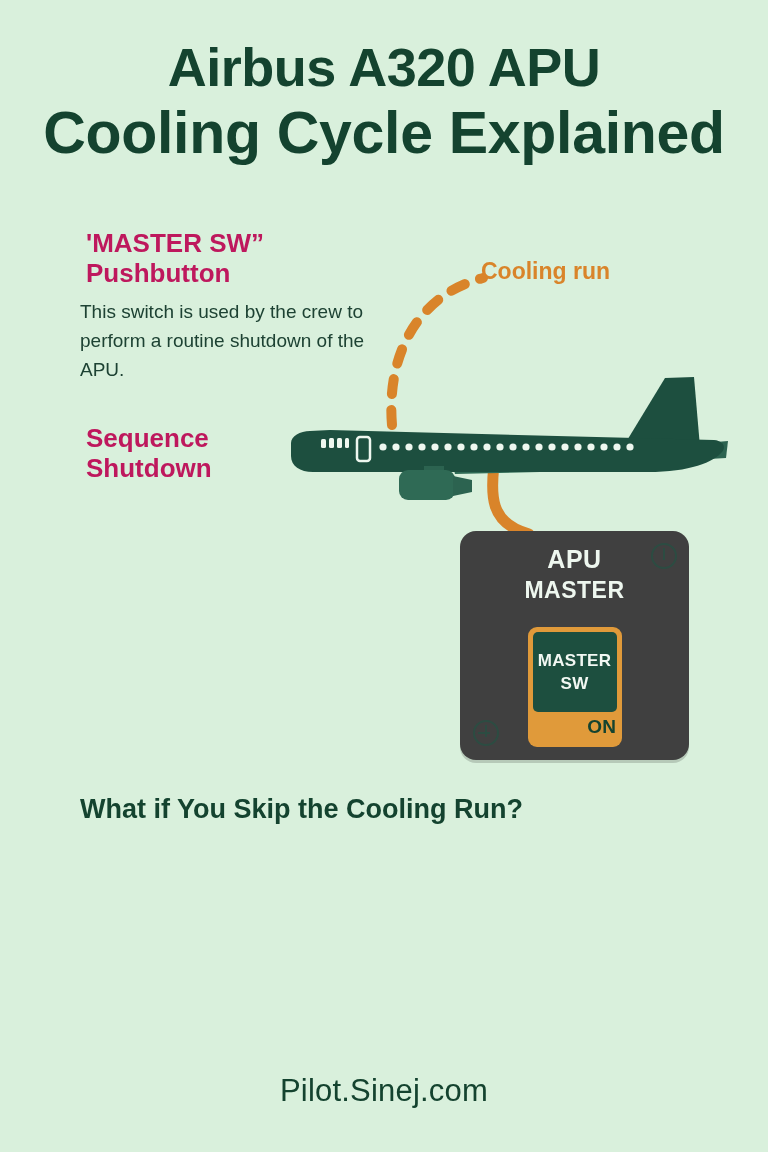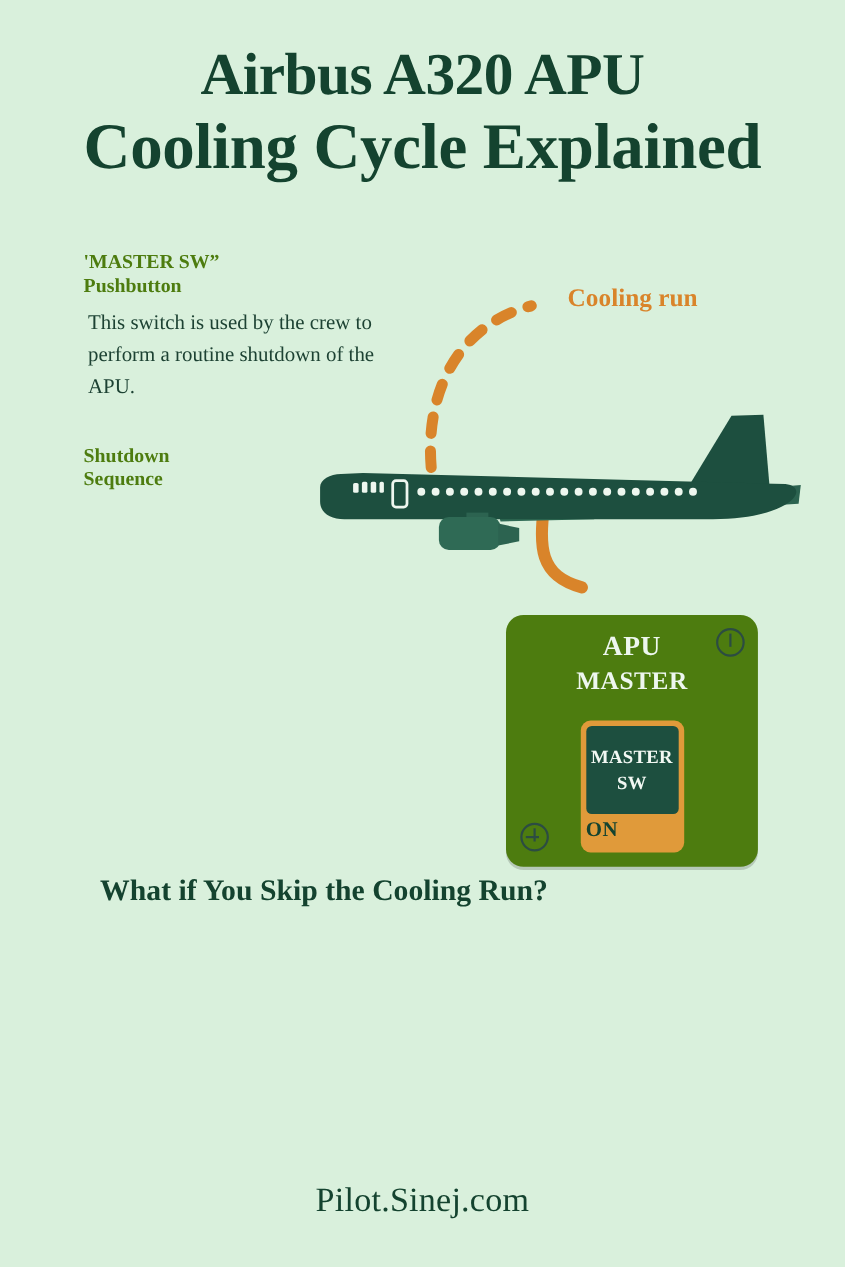--- a/index.html
+++ b/index.html
@@ -13,21 +13,20 @@
     font-family: "Liberation Sans", sans-serif;
     color: #14432f;
     overflow: hidden;
     position: relative;
   }
 
   .page {
     position: relative;
     width: 628px;
     height: 1152px;
-    font-family: Liberation Serif, serif;
   }
 
   
   .title-block {
     position: absolute;
     top: 38px;
     left: 0;
     width: 768px;
     text-align: center;
   }
@@ -49,40 +48,40 @@
   }
 
   
   .left-col {
     position: absolute;
     left: 76px;
     top: 228px;
     width: 300px;
   }
   .sec-heading {
-    font-size: 18px;
+    font-size: 26px;
     font-weight: bold;
     line-height: 1.16;
-    color: #4d7c0f;
-    margin: 0 0 10px 0;
+    color: #be185d;
+    margin: 0 0 10px 10px;
   }
   .sec-body {
     font-size: 19px;
     line-height: 1.52;
     color: #1d4233;
     margin: 4px;
   }
   .gap {
     height: 34px;
   }
 
   
   .cooling-label {
     position: absolute;
-    left: 516px;
+    left: 481px;
     top: 258px;
     font-size: 23px;
     font-weight: bold;
     color: #d9842a;
     white-space: nowrap;
   }
 
   
   .art {
     position: absolute;
@@ -93,25 +92,24 @@
     pointer-events: none;
   }
 
   
   .apu-panel {
     position: absolute;
     left: 460px;
     top: 531px;
     width: 229px;
     height: 229px;
-    background: #4d7c0f;
+    background: #404040;
     border-radius: 16px;
     box-shadow: 0 3px 0 rgba(0,0,0,0.16);
     overflow: hidden;
-    margin-top: 28px;
   }
   .panel-title {
     margin: 14px 0 0 0;
     text-align: center;
     color: #eef7ef;
     font-size: 25px;
     font-weight: bold;
     letter-spacing: 0.5px;
     line-height: 1.18;
   }
@@ -178,41 +176,41 @@
     color: #f2f8f3;
     font-size: 17px;
     font-weight: bold;
     letter-spacing: 0.3px;
     line-height: 1;
   }
   .pb-lower {
     height: 30px;
     display: flex;
     align-items: center;
-    justify-content: flex-start;
+    justify-content: flex-end;
   }
   .pb-lower span {
     color: #14432f;
     font-size: 19px;
     font-weight: bold;
     letter-spacing: 0.4px;
   }
 
   
   .bottom-sec {
     position: absolute;
     left: 76px;
     top: 793px;
     width: 618px;
   }
   .bottom-heading {
     font-size: 27px;
     font-weight: bold;
     color: #14432f;
-    margin: 0 0 12px 15px;
+    margin: 0 0 12px 4px;
     line-height: 1.2;
   }
   .bottom-body {
     font-size: 19px;
     line-height: 1.62;
     color: #1d4233;
     margin: 0;
   }
 
   
@@ -306,22 +304,22 @@
   <div class="left-col">
     <div class="sec-heading">
       <div>'MASTER SW”</div>
       <div>Pushbutton</div>
     </div>
     <p class="sec-body">This switch is used by the crew to perform a routine shutdown of the APU.</p>
 
     <div class="gap"></div>
 
     <div class="sec-heading">
+      <div>Sequence</div>
       <div>Shutdown</div>
-      <div>Sequence</div>
     </div>
   </div>
 
   <div class="apu-panel">
     <div class="panel-title">APU</div>
     <div class="panel-sub">MASTER</div>
 
     <div class="screw screw-tr">
       <div class="slot-v"></div>
     </div>

